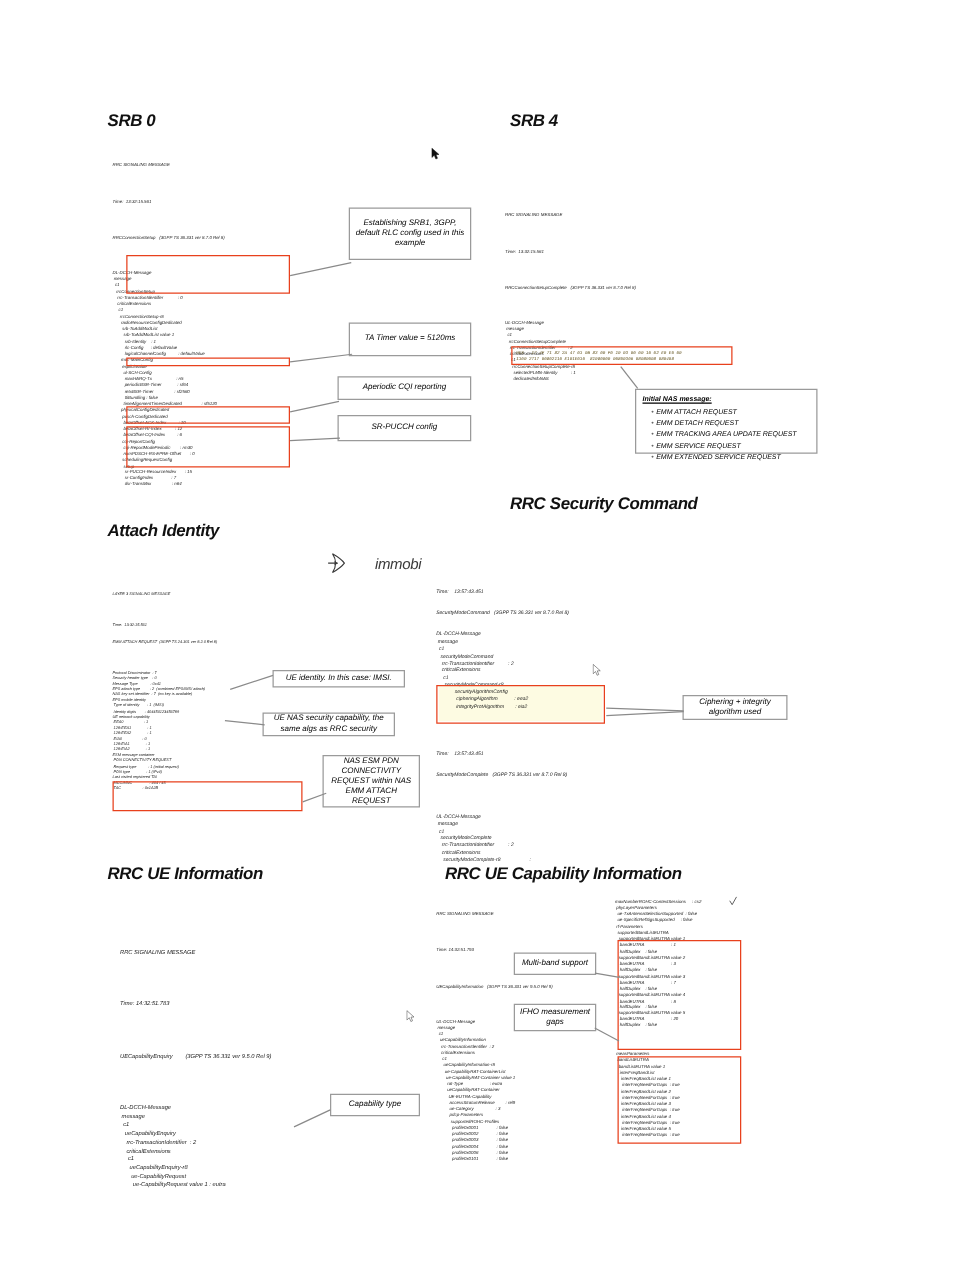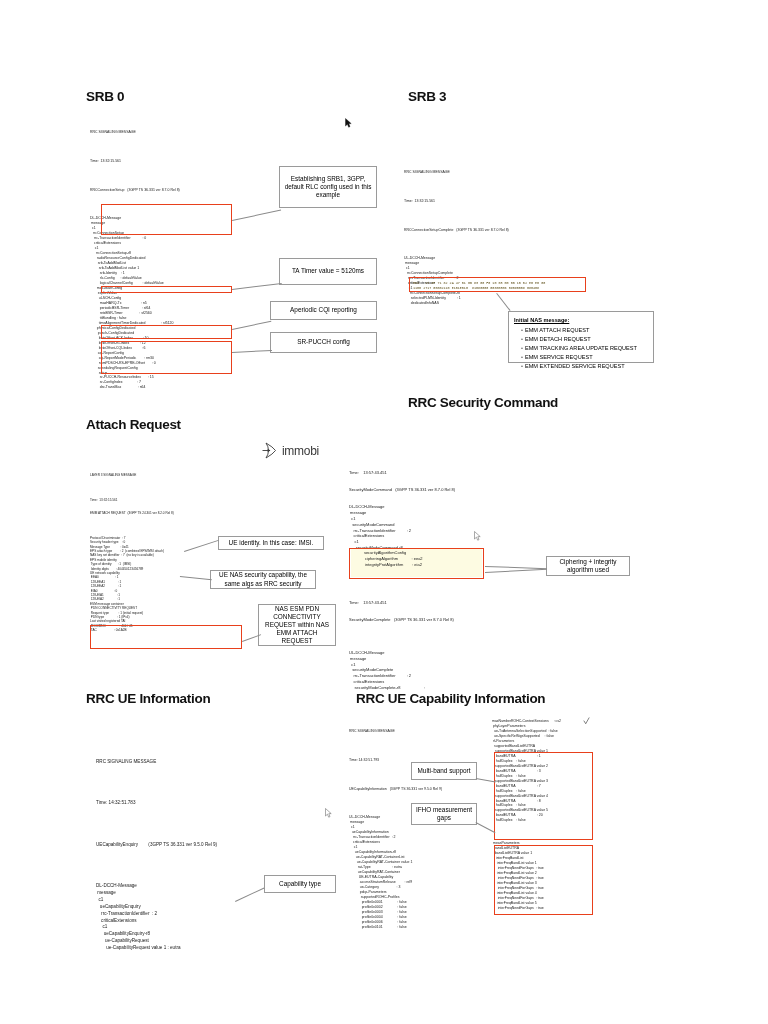--- a/index.html
+++ b/index.html
@@ -1,32 +1,32 @@
 <!DOCTYPE html>
 <html><head>
 <meta charset="utf-8">
 <title>LTE RRC Signaling Message Slides</title>
 <style>
   html,body{margin:0;padding:0;background:#ffffff;}
   body{width:768px;height:1024px;position:relative;font-family:"Liberation Sans",sans-serif;color:#000;overflow:hidden;}
-  .page{position:absolute;left:0;top:0;width:768px;height:1024px;background:#fff;}
+  .page{position:absolute;left:0;top:0;width:768px;height:1024px;background:#fff;font-style:italic;}
   .sect-title{position:absolute;font-family:"Liberation Sans",sans-serif;font-weight:bold;font-size:13.5px;letter-spacing:-0.3px;color:#111;}
   .trace{position:absolute;font-family:"Liberation Sans",sans-serif;font-size:3.5px;line-height:1.42;color:#1a1a1a;white-space:pre;}
   .trace.t4{font-size:4px;line-height:1.45;}
   .trace.t45{font-size:4.6px;line-height:1.5;}
   .callout{position:absolute;border:1px solid #9a9a9a;background:#fff;font-size:6.4px;line-height:1.28;text-align:center;
            display:flex;align-items:center;justify-content:center;padding:2px 3px;box-sizing:border-box;color:#000;}
   .callout-list{position:absolute;border:1px solid #9a9a9a;background:#fff;box-sizing:border-box;padding:4px 5px;font-size:5.6px;line-height:1.6;color:#000;}
   .callout-list .hd{font-weight:bold;text-decoration:underline;margin-bottom:1px;}
   .callout-list ul{margin:0;padding-left:7px;list-style:none;}
   .callout-list li:before{content:"\2022";margin-right:2px;color:#666;}
   .redbox{position:absolute;border:1.6px solid #E8401C;box-sizing:border-box;pointer-events:none;}
   .leader{position:absolute;background:#8a8a8a;transform-origin:0 0;height:0.7px;}
   .hexline{position:absolute;font-family:"Liberation Mono",monospace;font-size:3.4px;line-height:1.45;color:#5a4a12;white-space:pre;}
-  .logo{position:absolute;display:flex;align-items:center;gap:3px;}
+  .logo{position:absolute;display:flex;align-items:center;gap:21px;}
   .logo-word{font-size:12px;letter-spacing:-0.3px;color:#3a3a3a;font-family:"Liberation Sans",sans-serif;}
   .logo-mark{width:17px;height:19px;}
   .cursor{position:absolute;width:7px;height:10px;}
   .yellowpane{position:absolute;background:#FDFBE2;border:0;}
   .kv{display:block;}
 </style>
 </head>
 <body>
 
 <div class="page">
@@ -87,21 +87,21 @@
 
   <div class="callout" style="left:279px;top:258px;width:98px;height:27px;">TA Timer value = 5120ms</div>
   <div class="leader" style="left:232px;top:289px;width:50px;transform:rotate(-7deg);"></div>
 
   <div class="callout" style="left:270px;top:301px;width:107px;height:19px;">Aperiodic CQI reporting</div>
   <div class="leader" style="left:232px;top:329px;width:40px;transform:rotate(-12deg);"></div>
 
   <div class="callout" style="left:270px;top:332px;width:107px;height:21px;">SR-PUCCH config</div>
   <div class="leader" style="left:232px;top:352px;width:40px;transform:rotate(-3deg);"></div>
 
-  <div class="sect-title" style="left:408px;top:89px;">SRB 3</div>
+  <div class="sect-title" style="left:408px;top:89px;">SRB 4</div>
 
   <svg class="cursor" style="left:345px;top:118px;" viewBox="0 0 7 10">
     <path d="M0.5 0.5 L0.5 8 L2.4 6.2 L3.7 9.2 L5 8.6 L3.8 5.7 L6.2 5.6 Z" fill="#111" stroke="#111" stroke-width="0.4"></path>
   </svg>
 
   <div class="trace" style="left:404px;top:160px;width:200px;">
     <span class="kv">RRC SIGNALING MESSAGE</span>
     <span class="kv" style="height:4px;">&nbsp;</span>
     <span class="kv"><span>Time:</span>&nbsp;&nbsp;<span>13:32:15.561</span></span>
     <span class="kv" style="height:4px;">&nbsp;</span>
@@ -128,21 +128,21 @@
     <ul>
         <li>EMM ATTACH REQUEST</li>
         <li>EMM DETACH REQUEST</li>
         <li>EMM TRACKING AREA UPDATE REQUEST</li>
         <li>EMM SERVICE REQUEST</li>
         <li>EMM EXTENDED SERVICE REQUEST</li>
       </ul>
   </div>
   <div class="leader" style="left:497px;top:293px;width:22px;transform:rotate(52deg);"></div>
 
-  <div class="sect-title" style="left:86px;top:417px;">Attach Request</div>
+  <div class="sect-title" style="left:86px;top:417px;">Attach Identity</div>
 
   <div class="logo" style="left:262px;top:441px;">
     <svg class="logo-mark" viewBox="0 0 17 19">
       <path d="M4 2 Q9 9.5 4 17 Q11 13 13.5 9.5 Q11 6 4 2 Z" fill="none" stroke="#3a3a3a" stroke-width="0.9"></path>
       <path d="M0.5 9.5 L8 9.5" stroke="#3a3a3a" stroke-width="0.9"></path>
       <path d="M8.4 9.5 L5.6 7.8 L5.6 11.2 Z" fill="#3a3a3a"></path>
     </svg>
     <span class="logo-word">immobi</span>
   </div>
 

